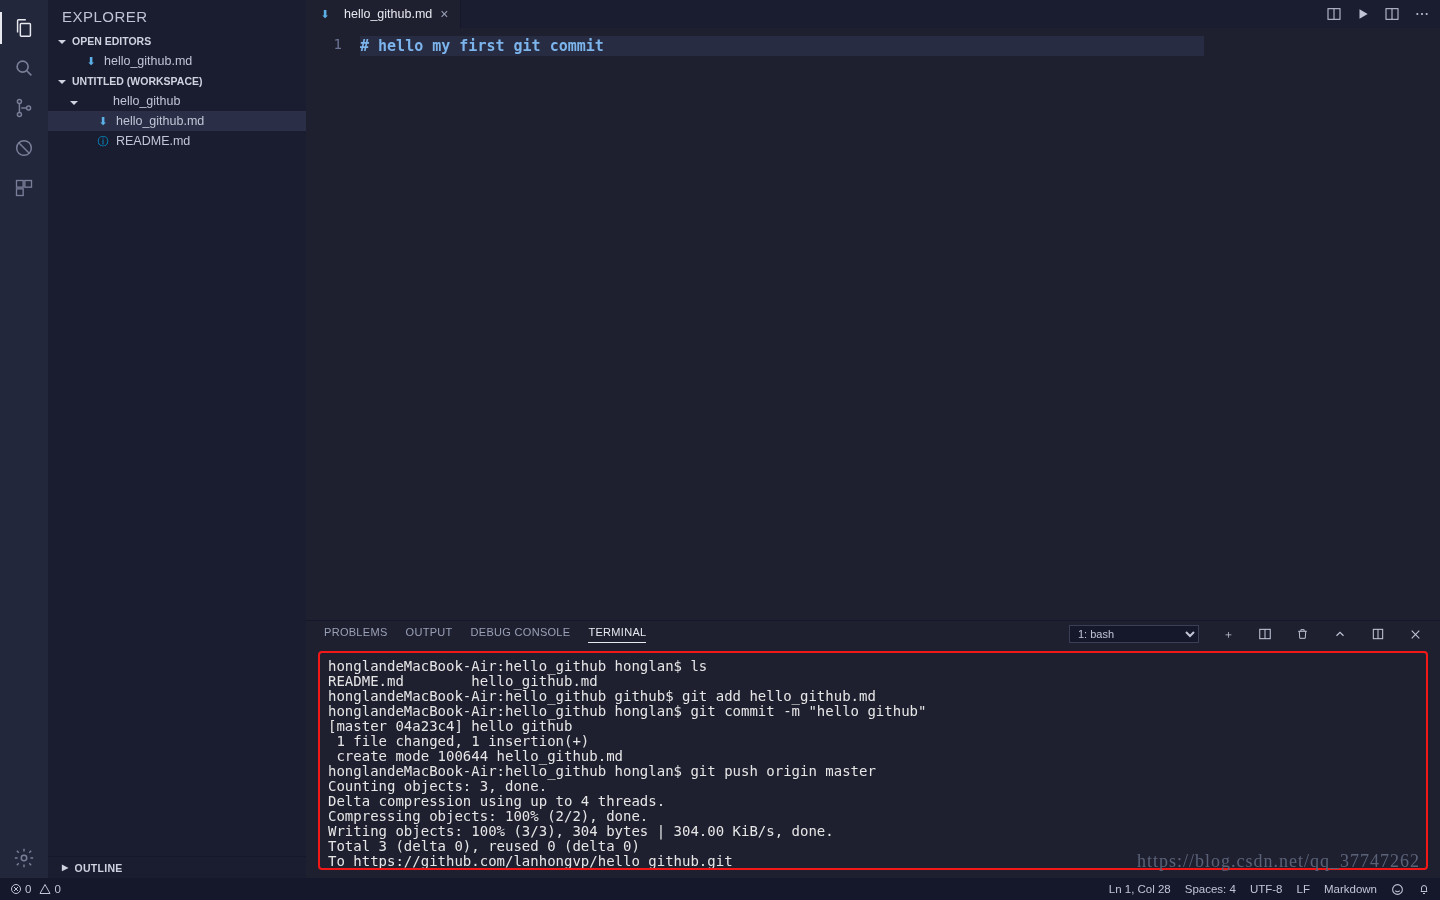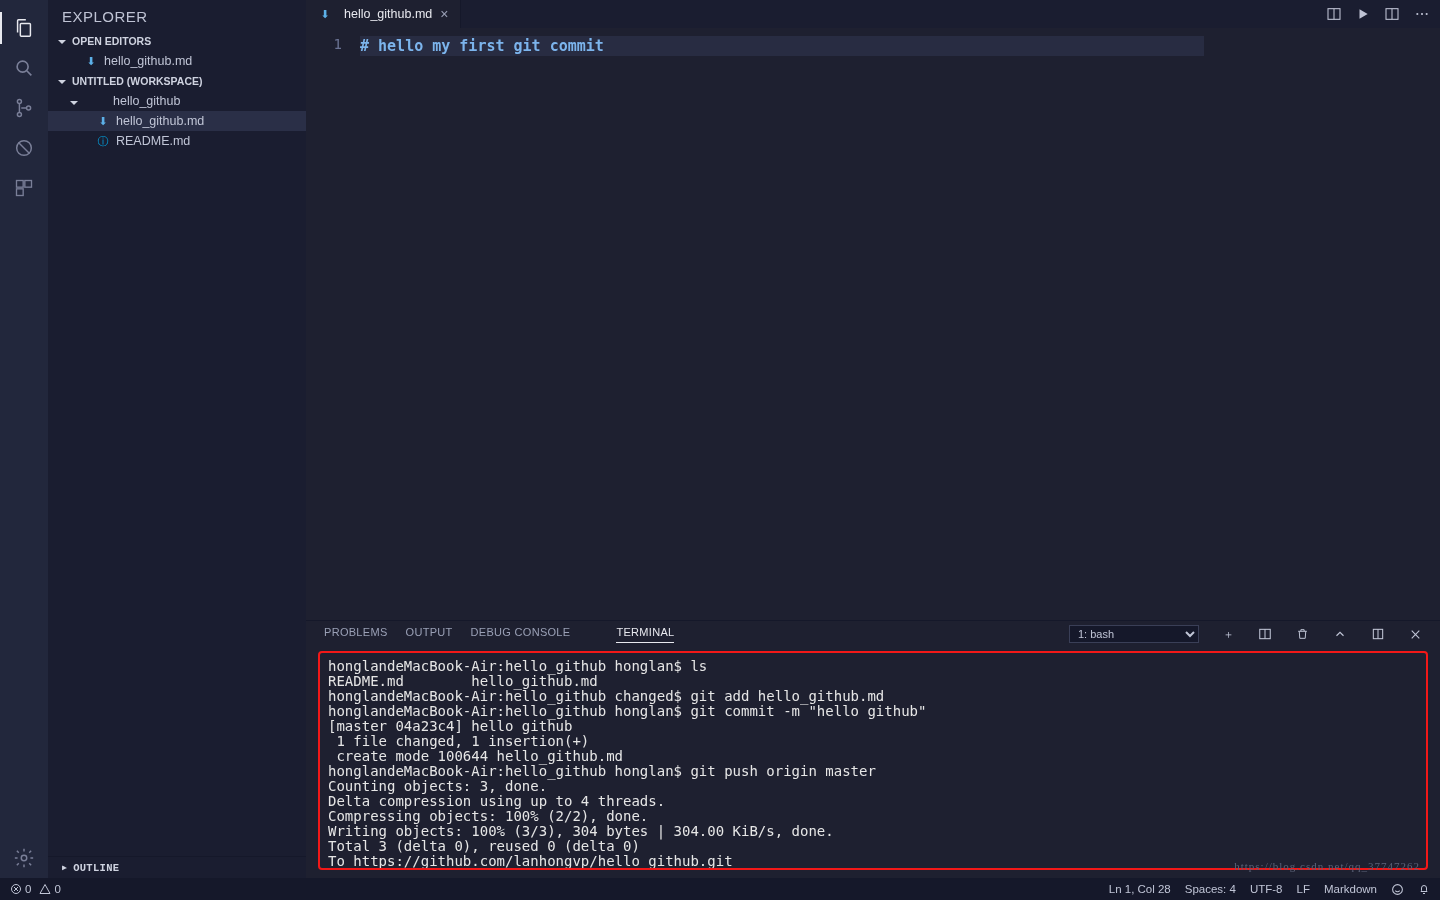--- a/index.html
+++ b/index.html
@@ -88,53 +88,53 @@
 
 .panel {
   height:258px; background:#1e2030; display:flex; flex-direction:column;
   border-top:1px solid #15182a;
 }
 .panel-tabs {
   height:26px; display:flex; align-items:center; padding:0 18px; gap:18px;
   font-size:11px; color:#9aa0b6;
 }
 .panel-tabs .ptab { cursor:pointer; text-transform:uppercase; letter-spacing:.3px; padding-bottom:4px;}
-.panel-tabs .ptab.active { color:#e8e9ef; border-bottom:1px solid #e8e9ef;margin-left:28px; }
+.panel-tabs .ptab.active { color:#e8e9ef; border-bottom:1px solid #e8e9ef; }
 .panel-tools { margin-left:auto; display:flex; align-items:center; gap:24px; color:#c0c5d6; }
 .panel-tools select {
   background:#15182a; color:#c0c5d6; border:1px solid #3a3f57; font-size:11px;
   padding:1px 4px; width:130px;
 }
 .panel-tools .pt { cursor:pointer; display:inline-flex; }
 .terminal {
   flex:1; margin:4px 12px 8px 12px; border:2px solid #f21818; border-radius:4px;
   padding:6px 8px; font-family: Menlo, Consolas, monospace; font-size:14px;
   color:#e6e6e6; line-height:15px; overflow:hidden; white-space:pre;
   display:flex; flex-direction:column;
 }
 .terminal .tline { white-space:pre; }
 
 .outline-bar {
   height:22px; background:#1a1d30; border-top:1px solid #15182a;
   display:flex; align-items:center; padding-left:14px; font-size:10.5px;
-  color:#cfd3e0; font-weight:600; text-transform:uppercase; letter-spacing:.3px;font-family:Liberation Mono, monospace;
+  color:#cfd3e0; font-weight:600; text-transform:uppercase; letter-spacing:.3px;
 }
 .outline-bar::before {
   content:"▶"; font-size:8px; margin-right:6px; color:#cfd3e0;
 }
 
 .status-bar {
   height:22px; background:#15182a; display:flex; align-items:center;
   padding:0 10px; font-size:11.5px; color:#c0c5d6;
 }
 .status-bar .left { display:flex; align-items:center; gap:8px; }
 .status-bar .right { margin-left:auto; display:flex; align-items:center; gap:14px; }
 .status-bar .sitem { cursor:pointer; display:inline-flex; align-items:center; gap:3px; }
 .watermark {
-  position:absolute; right:20px; bottom:28px; color:#5b6278; font-size:11px;
+  position:absolute; right:20px; bottom:28px; color:#5b6278; font-size:18px;
   font-family: "Times New Roman", serif; letter-spacing:1px;margin-top:32px;
 }
 svg { display:block; }
 </style>
 </head>
 <body>
 
 <div class="main-area">
 
   <div class="activity-bar">
@@ -288,21 +288,21 @@
           <span class="pt">
             <svg width="13" height="13" viewBox="0 0 24 24" fill="none" stroke="currentColor" stroke-width="2">
                 <path d="M5 5l14 14M19 5L5 19"></path>
               </svg>
           </span>
         </div>
       </div>
       <div class="terminal">
         <div class="tline">honglandeMacBook-Air:hello_github honglan$ ls</div>
         <div class="tline">README.md        hello_github.md</div>
-        <div class="tline">honglandeMacBook-Air:hello_github changed$ git add hello_github.md</div>
+        <div class="tline">honglandeMacBook-Air:hello_github github$ git add hello_github.md</div>
         <div class="tline">honglandeMacBook-Air:hello_github honglan$ git commit -m "hello github"</div>
         <div class="tline">[master 04a23c4] hello github</div>
         <div class="tline"> 1 file changed, 1 insertion(+)</div>
         <div class="tline"> create mode 100644 hello_github.md</div>
         <div class="tline">honglandeMacBook-Air:hello_github honglan$ git push origin master</div>
         <div class="tline">Counting objects: 3, done.</div>
         <div class="tline">Delta compression using up to 4 threads.</div>
         <div class="tline">Compressing objects: 100% (2/2), done.</div>
         <div class="tline">Writing objects: 100% (3/3), 304 bytes | 304.00 KiB/s, done.</div>
         <div class="tline">Total 3 (delta 0), reused 0 (delta 0)</div>

